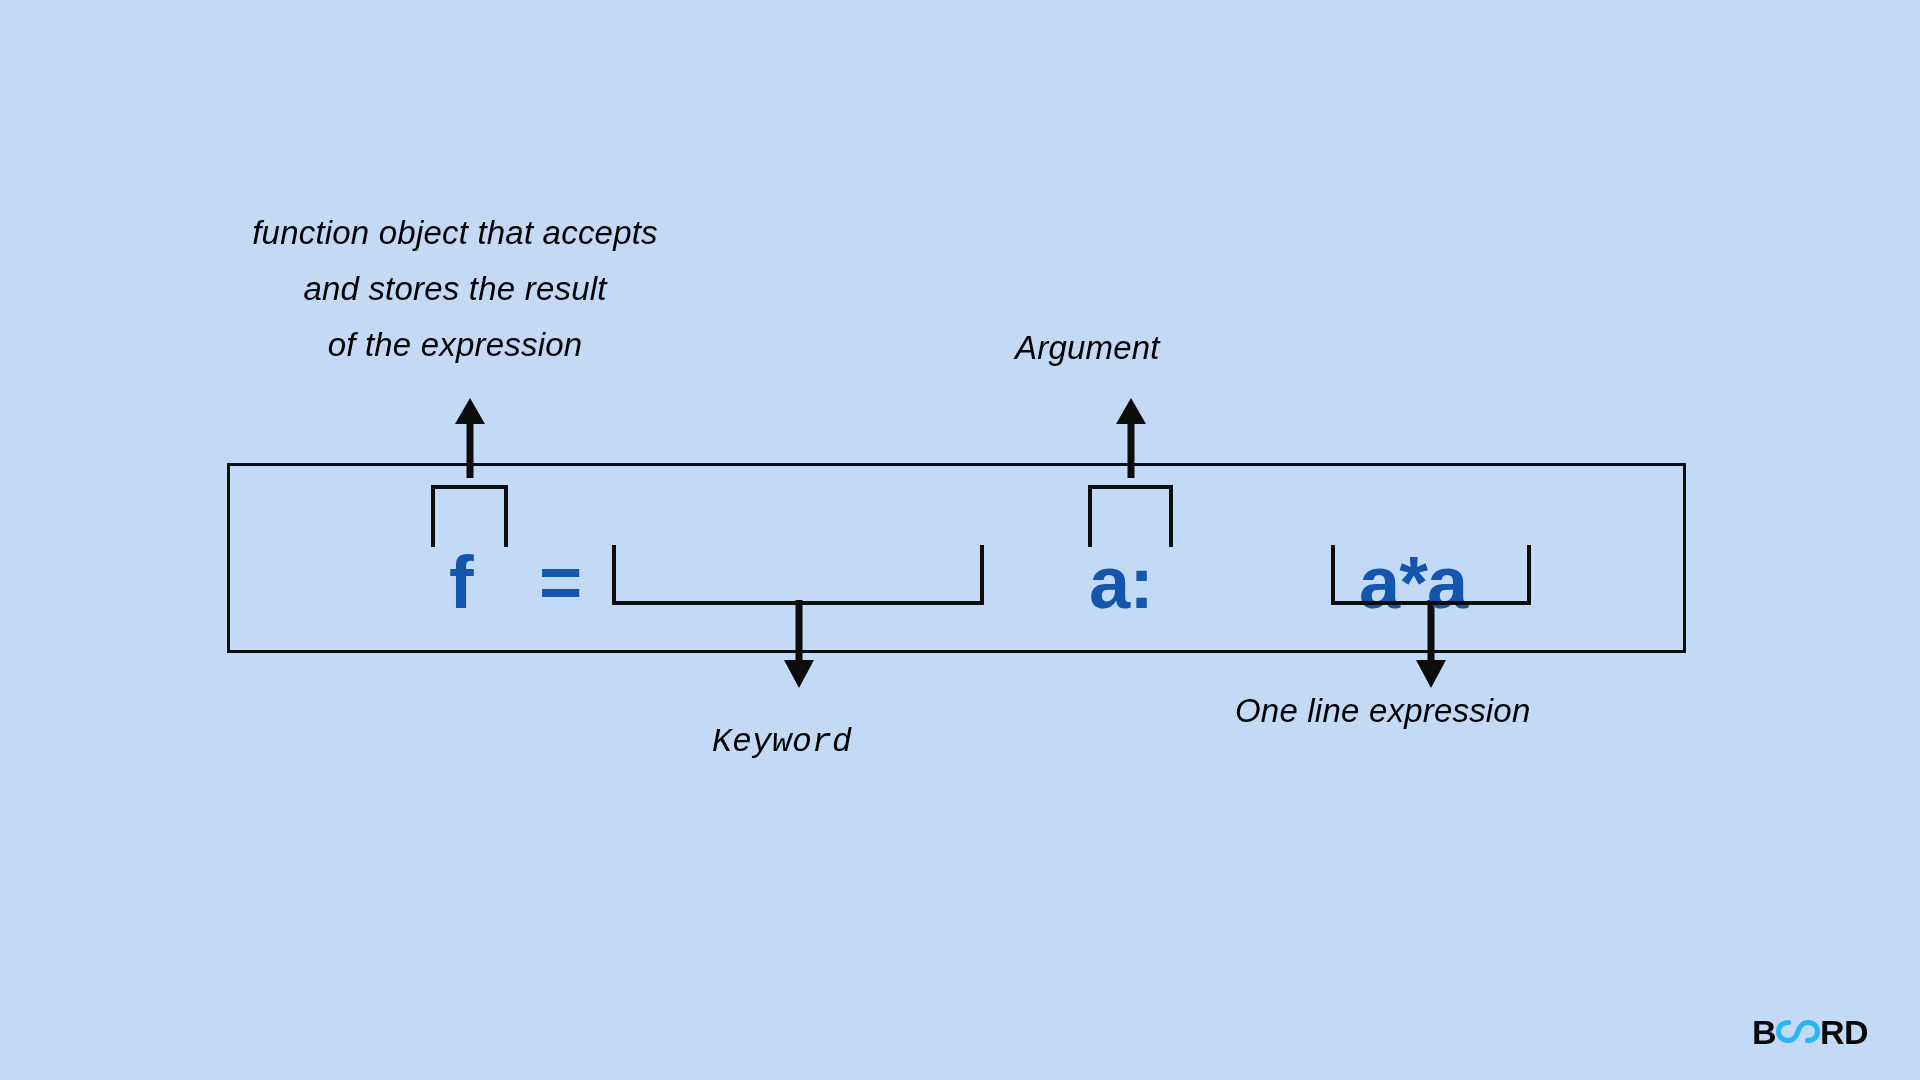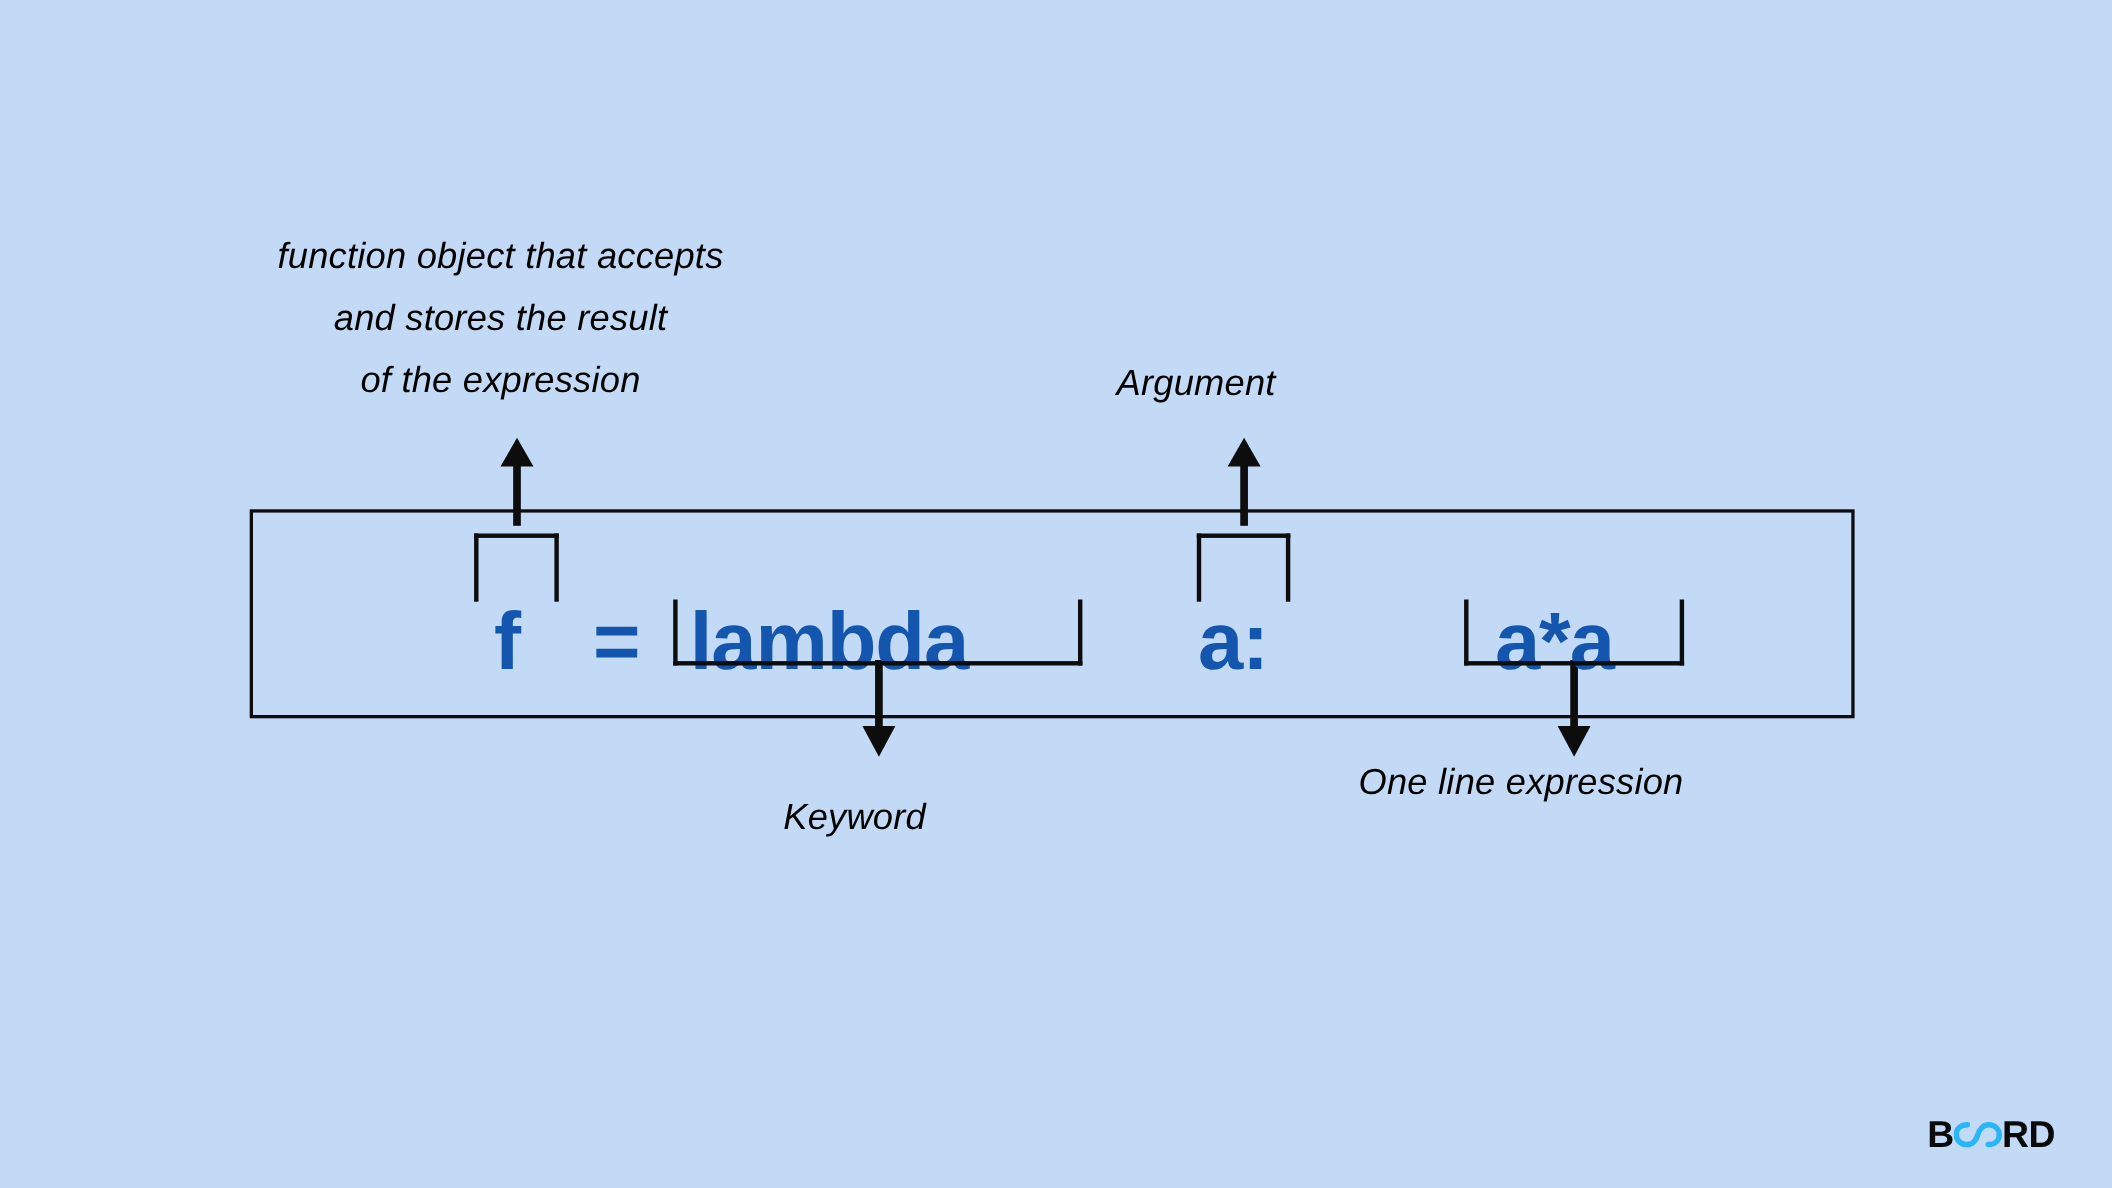--- a/index.html
+++ b/index.html
@@ -44,20 +44,21 @@
     width: 610px;
   }
   #ann-argument {
     left: 1015px;
     top: 320px;
     text-align: right;
   }
   #ann-keyword {
     left: 712px;
     top: 715px;
+    font-family: Liberation Mono, monospace;
   }
   #ann-oneline {
     left: 1235px;
     top: 683px;
   }
 
   
   #code-box {
     position: absolute;
     left: 227px;
@@ -189,21 +190,20 @@
       <line x1="17" y1="0" x2="17" y2="64" stroke="#0d0d0d" stroke-width="7"></line>
       <polygon points="17,88 32,60 2,60" fill="#0d0d0d"></polygon>
     </svg>
   </div>
 
   <div id="code-box"></div>
 
   <div id="code-row">
     <span class="token" id="tok-f">f</span>
     <span class="token" id="tok-eq">=</span>
-    <span class="token" id="tok-lambda">lambda</span>
     <span class="token" id="tok-arg">a:</span>
     <span class="token" id="tok-expr">a*a</span>
   </div>
 
   <div class="bracket-top" id="brk-f"></div>
   <div class="bracket-top" id="brk-arg"></div>
   <div class="bracket-bottom" id="brk-lambda"></div>
   <div class="bracket-bottom" id="brk-expr"></div>
 
   <div id="logo">

